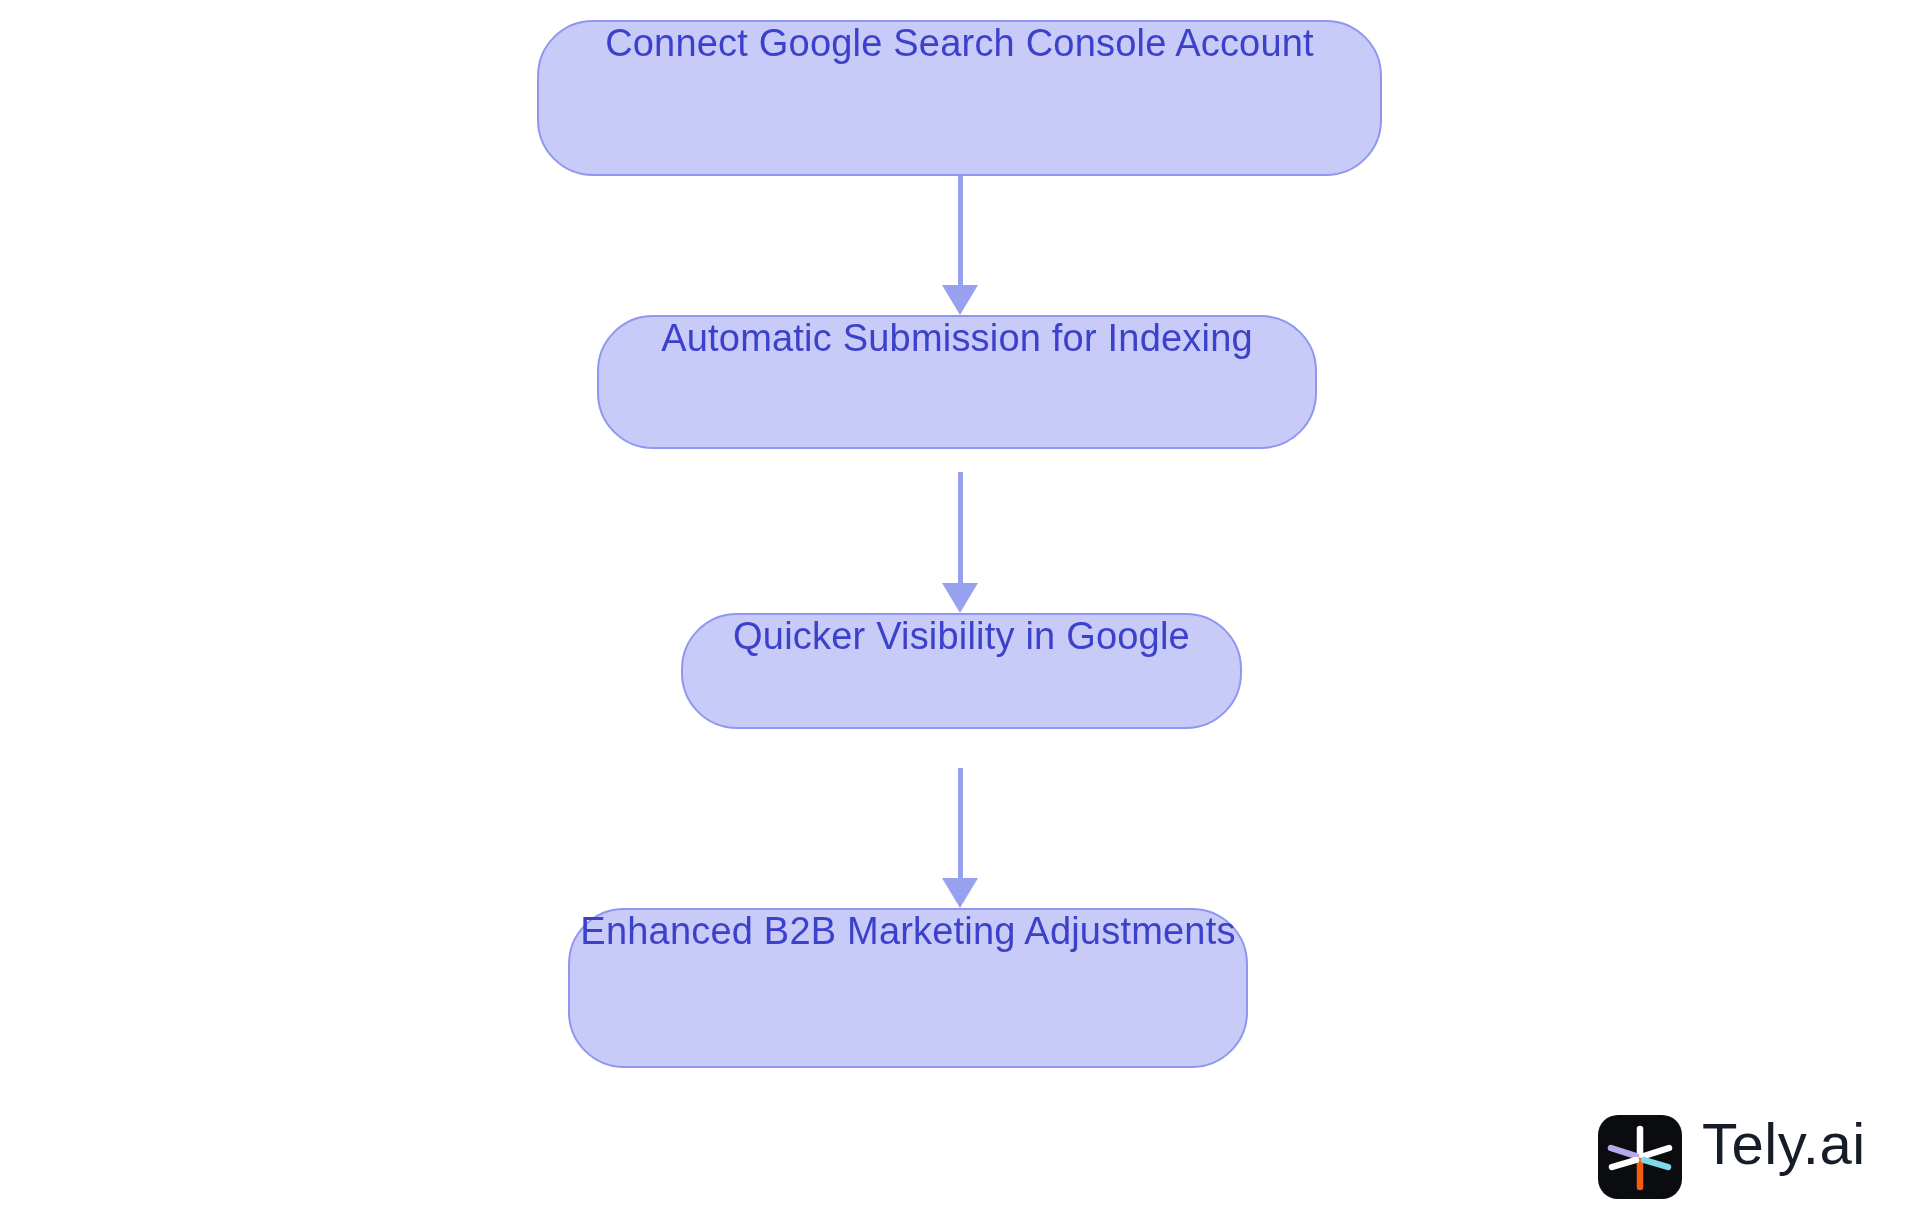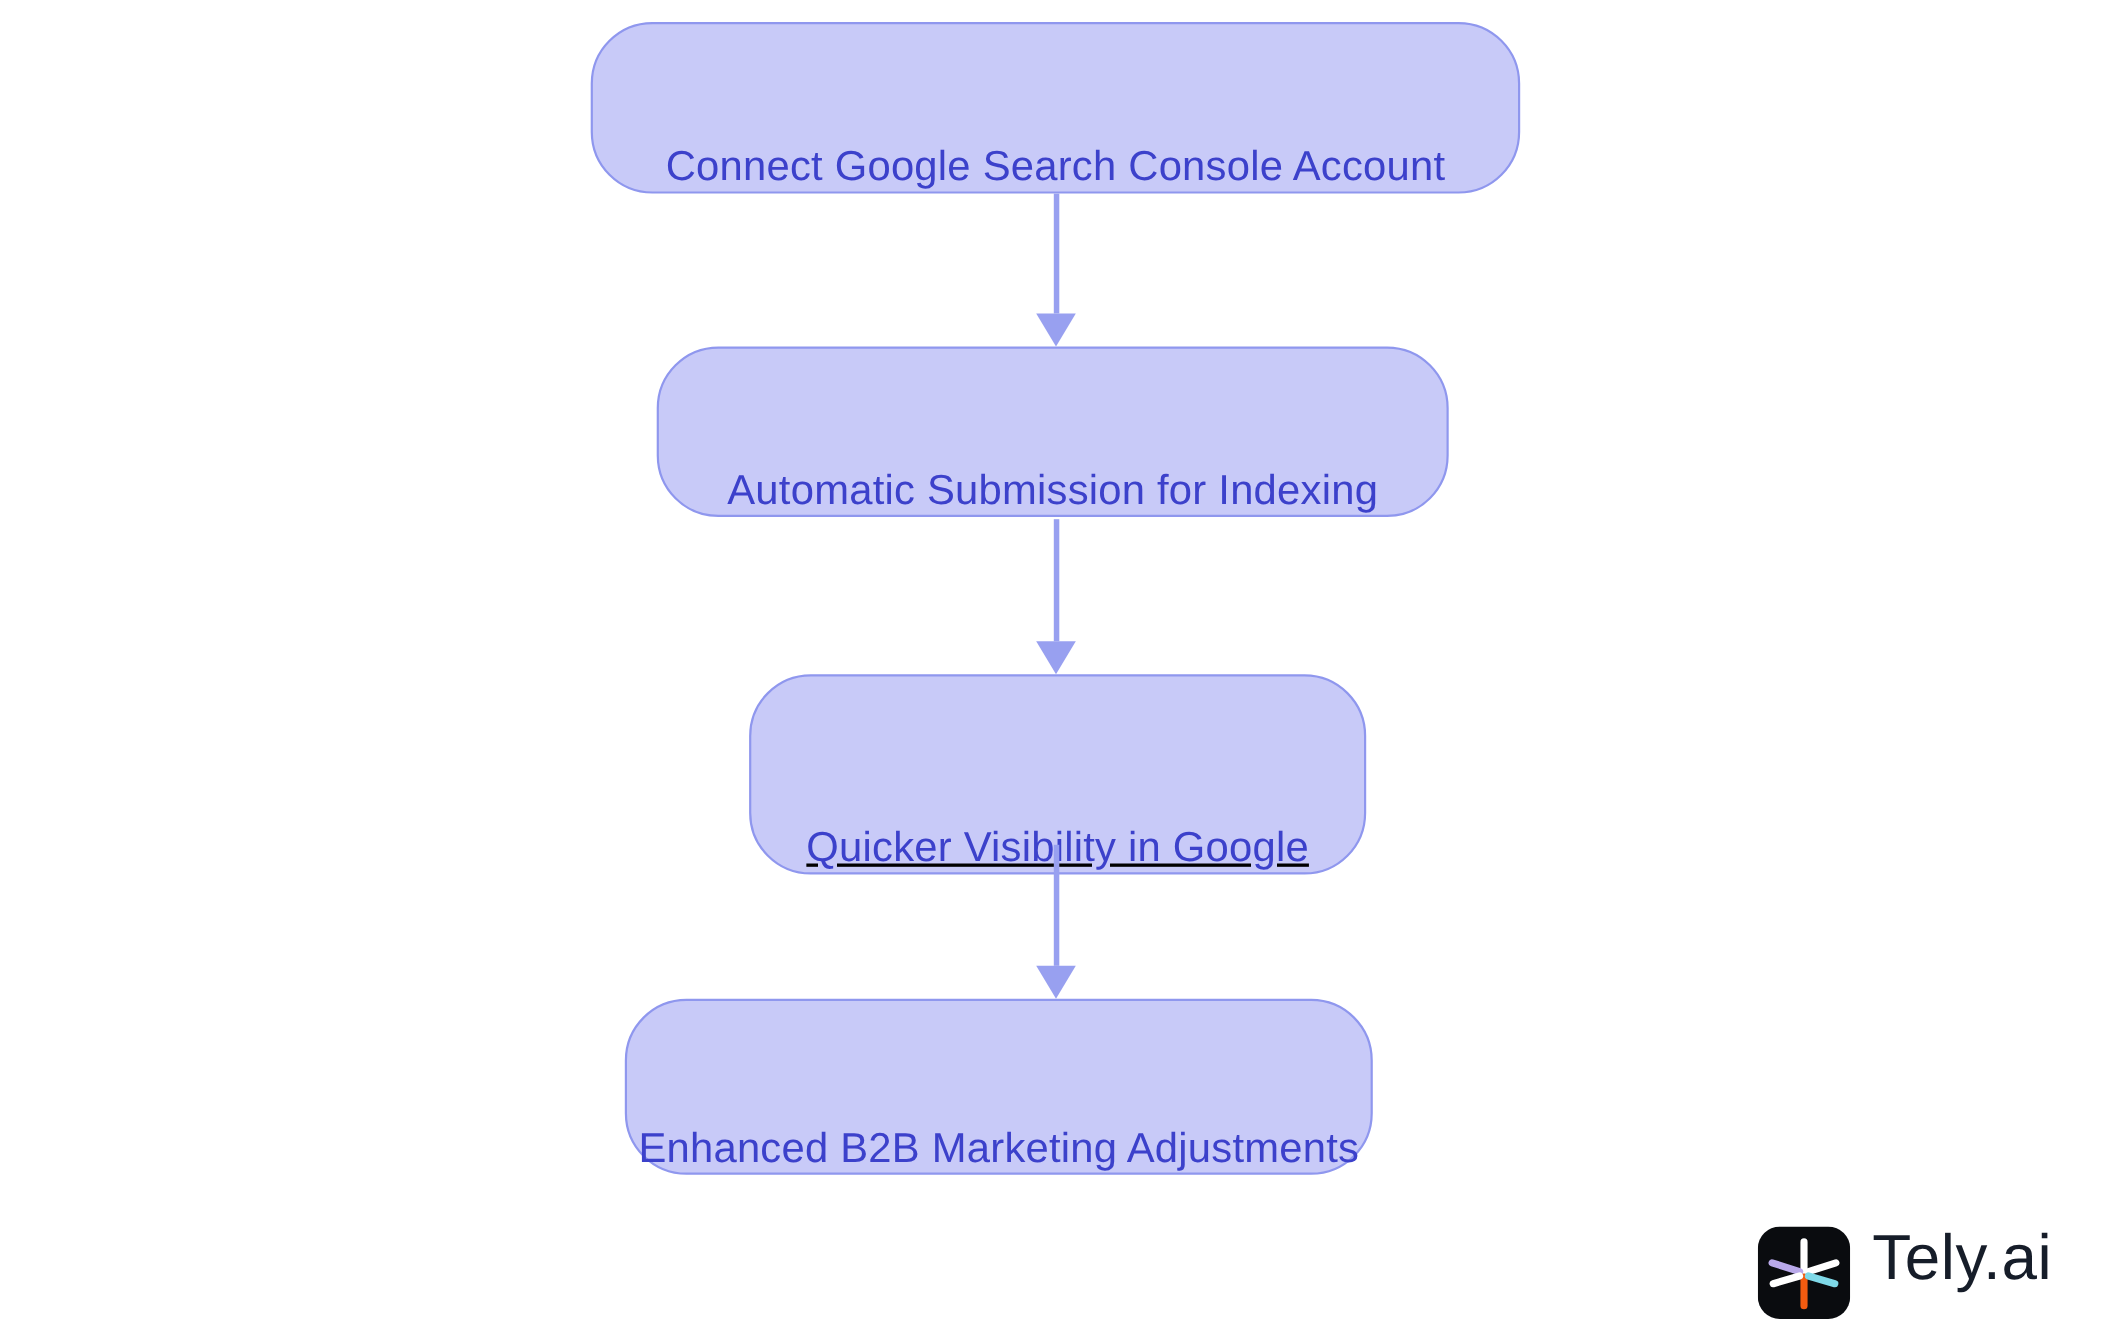--- a/index.html
+++ b/index.html
@@ -16,21 +16,21 @@
     --node-border:#8f97ee;
     --node-text:#3c41cb;
     --arrow:#98a0f0;
     --logo-text:#161d29;
   }
   .node{
     position:absolute;
     background:var(--node-fill);
     border:2px solid var(--node-border);
     border-radius:56px;
-    display:flex;align-items:flex-end;justify-content:center;
+    display:flex;align-items:flex-start;justify-content:center;
     box-sizing:border-box;
   }
   .node-label{
     font-size:38px;
     color:var(--node-text);
     letter-spacing:0.2px;
     white-space:nowrap;
   }
   .arrow{
     position:absolute;
@@ -69,30 +69,30 @@
 
   <div class="node" style="left:537px;top:20px;width:845px;height:156px;">
     <span class="node-label">Connect Google Search Console Account</span>
   </div>
 
   <div class="arrow" style="left:942px;top:176px;height:139px;">
     <div class="shaft"></div>
     <div class="head"></div>
   </div>
 
-  <div class="node" style="left:597px;top:315px;width:720px;height:155px;">
+  <div class="node" style="left:597px;top:315px;width:720px;height:134px;">
     <span class="node-label">Automatic Submission for Indexing</span>
   </div>
 
   <div class="arrow" style="left:942px;top:472px;height:141px;">
     <div class="shaft"></div>
     <div class="head"></div>
   </div>
 
-  <div class="node" style="left:681px;top:613px;width:561px;height:182px;text-decoration:underline;">
+  <div class="node" style="left:681px;top:613px;width:561px;height:116px;">
     <span class="node-label">Quicker Visibility in Google</span>
   </div>
 
   <div class="arrow" style="left:942px;top:768px;height:140px;">
     <div class="shaft"></div>
     <div class="head"></div>
   </div>
 
   <div class="node" style="left:568px;top:908px;width:680px;height:160px;">
     <span class="node-label">Enhanced B2B Marketing Adjustments</span>

